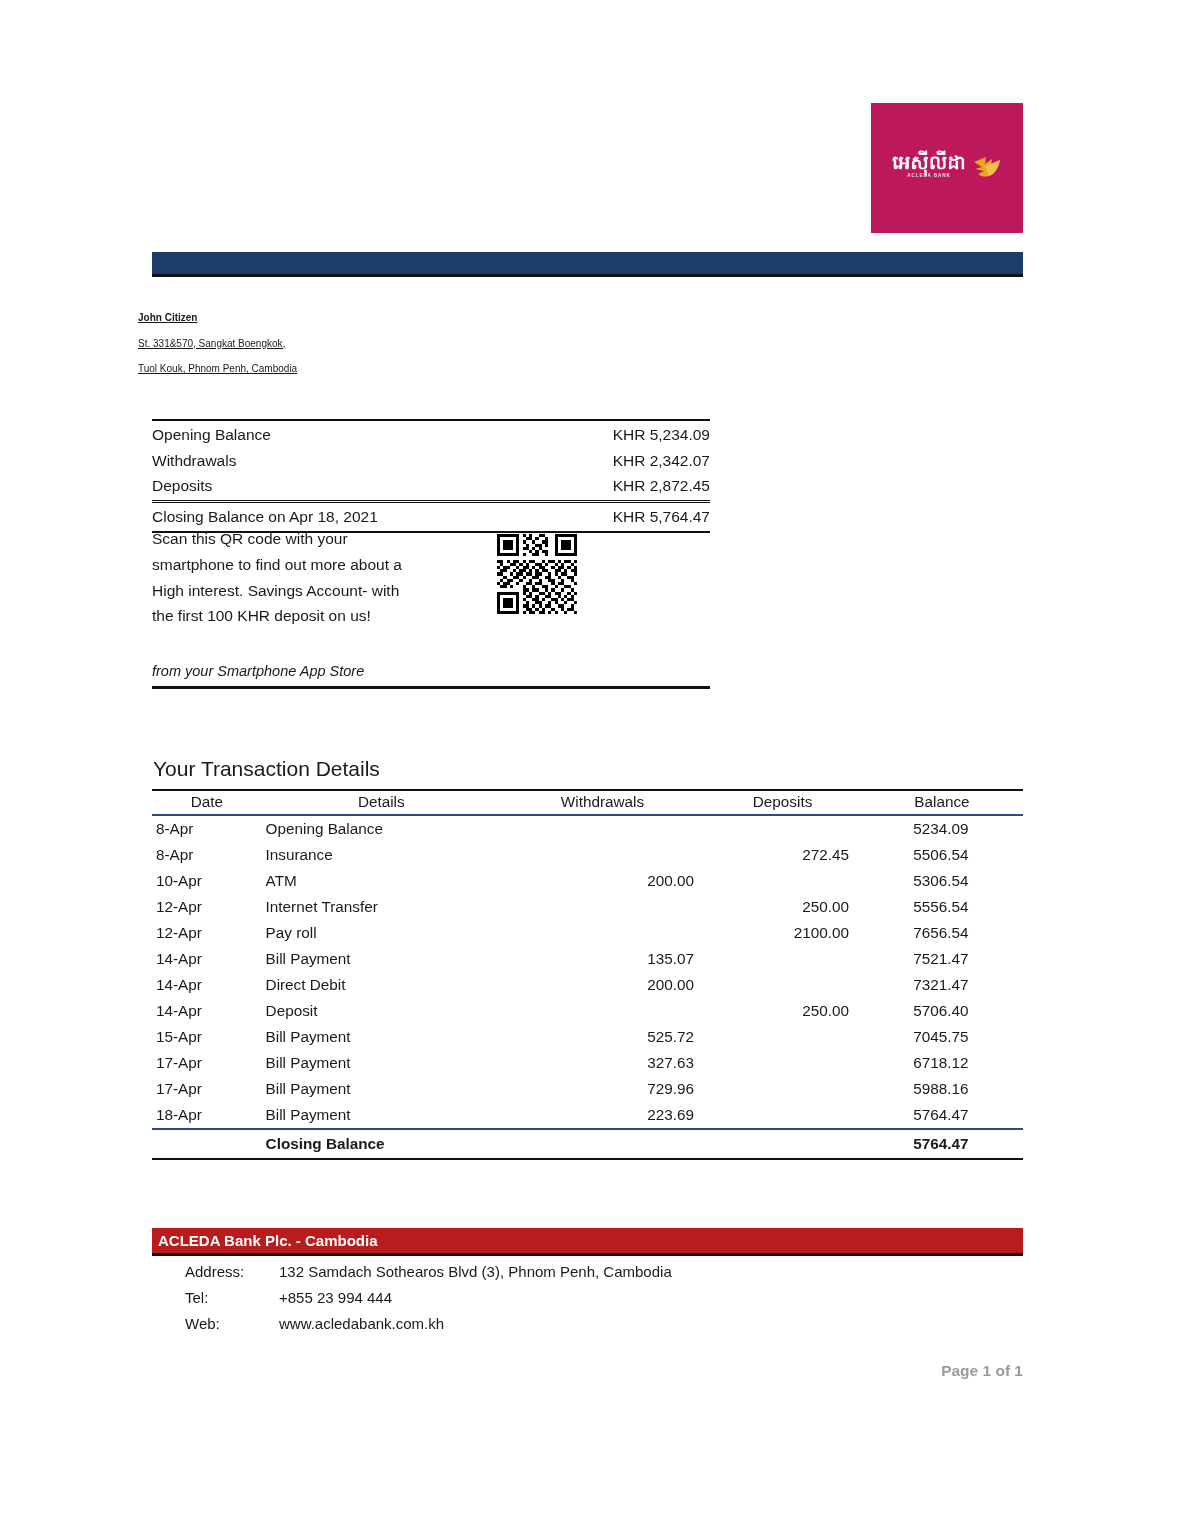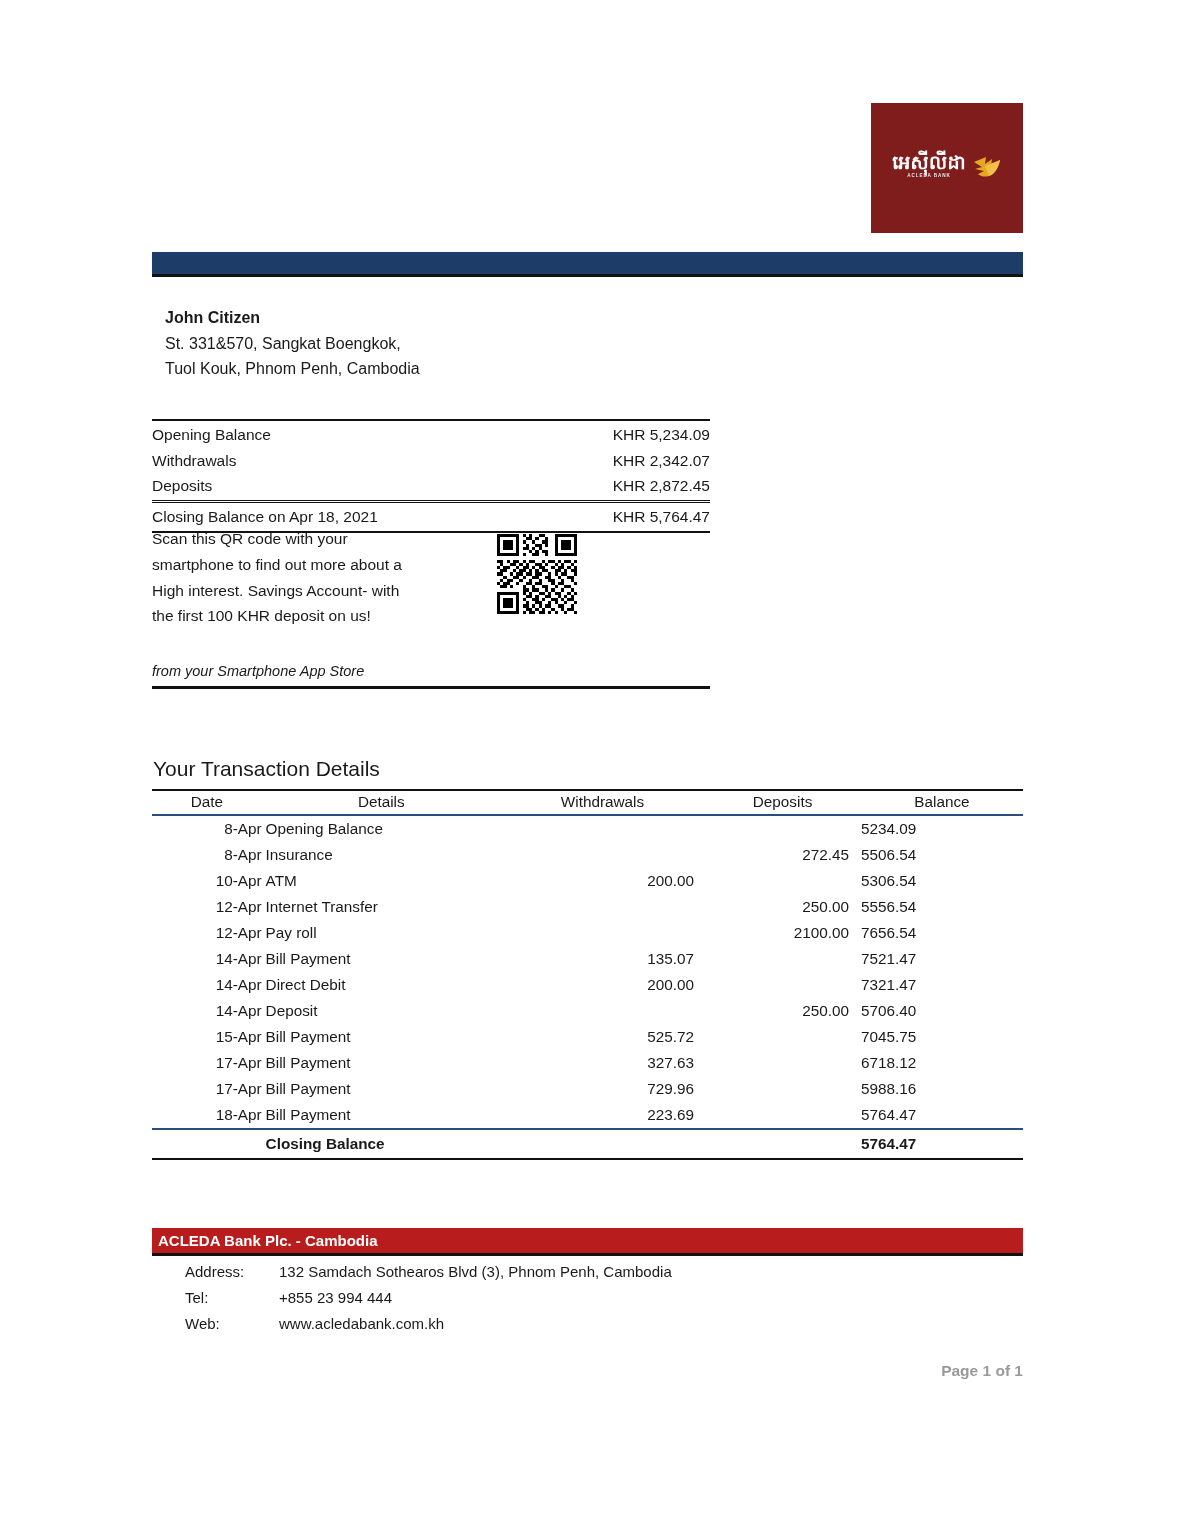--- a/index.html
+++ b/index.html
@@ -23,21 +23,21 @@
     height: 1536px;
   }
 
   
   .logo-box {
     position: absolute;
     left: 871px;
     top: 103px;
     width: 152px;
     height: 130px;
-    background: #7f1d1d;
+    background: #be185d;
     display: flex;
     align-items: center;
     justify-content: center;
   }
   .logo-inner {
     display: flex;
     align-items: center;
     gap: 6px;
     transform: translateY(-2px);
   }
@@ -75,24 +75,25 @@
     top: 252px;
     width: 871px;
     height: 22px;
     background: #1d3c68;
     border-bottom: 3px solid #111111;
   }
 
   
   .addr {
     position: absolute;
-    left: 165px;
+    left: 138px;
     top: 305px;
-    font-size: 16px;
+    font-size: 10px;
     line-height: 25.5px;
+    text-decoration: underline;
   }
   .addr .name { font-weight: bold; }
 
   
   .summary {
     position: absolute;
     left: 152px;
     top: 419px;
     width: 558px;
   }
@@ -185,25 +186,25 @@
     padding: 2px 0 3px 0;
     border-top: 2.5px solid #111;
   }
   table.tx thead tr th {
     border-bottom: 2.5px solid #2b4c7e;
   }
   table.tx td {
     padding: 3px 0;
     height: 20px;
   }
-  .c-date   { width: 110px; text-align: right;  padding-left: 4px !important; }
+  .c-date   { width: 110px; text-align: left;  padding-left: 4px !important; }
   .c-det    { width: 245px; text-align: left;  padding-left: 4px !important; }
   .c-wd     { width: 200px; text-align: right; padding-right: 10px !important; }
   .c-dep    { width: 150px; text-align: right; padding-right: 12px !important; }
-  .c-bal    { width: 166px; text-align: left; padding-right: 2px !important; }
+  .c-bal    { width: 166px; text-align: center; padding-right: 2px !important; }
   th.c-date { text-align: center; padding-left: 0 !important; }
   th.c-det  { text-align: center; padding-left: 0 !important; }
   th.c-wd   { text-align: center; padding-right: 0 !important; }
   th.c-dep  { text-align: center; padding-right: 0 !important; }
   th.c-bal  { text-align: center; padding-right: 0 !important; }
 
   tr.closing td {
     font-weight: bold;
     border-top: 2.5px solid #2b4c7e;
     border-bottom: 2.5px solid #111;

